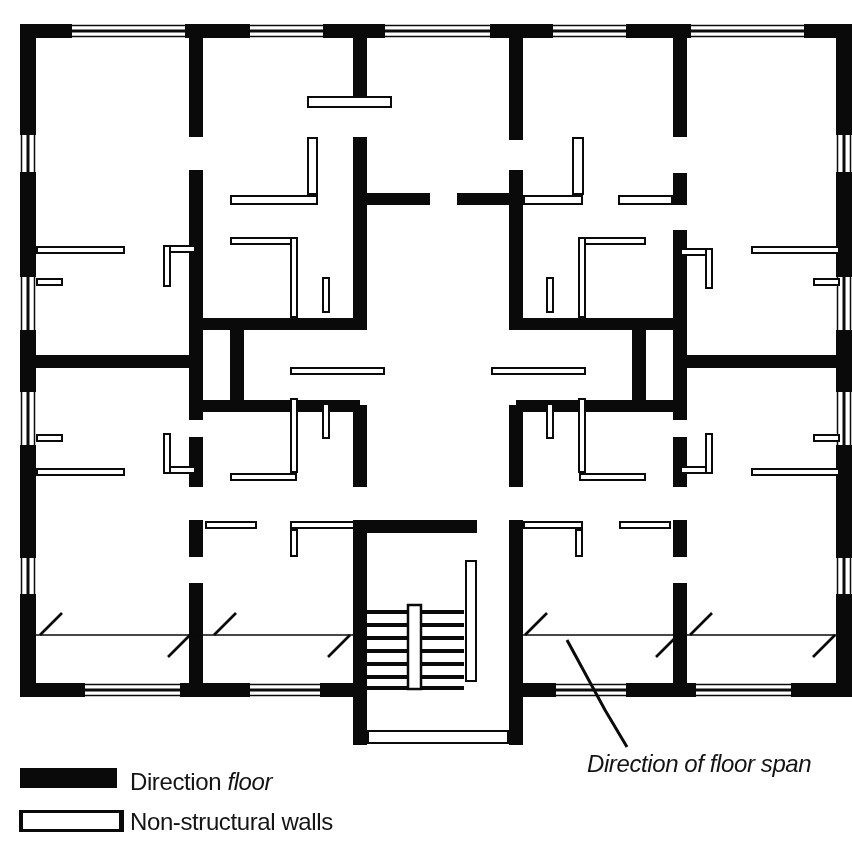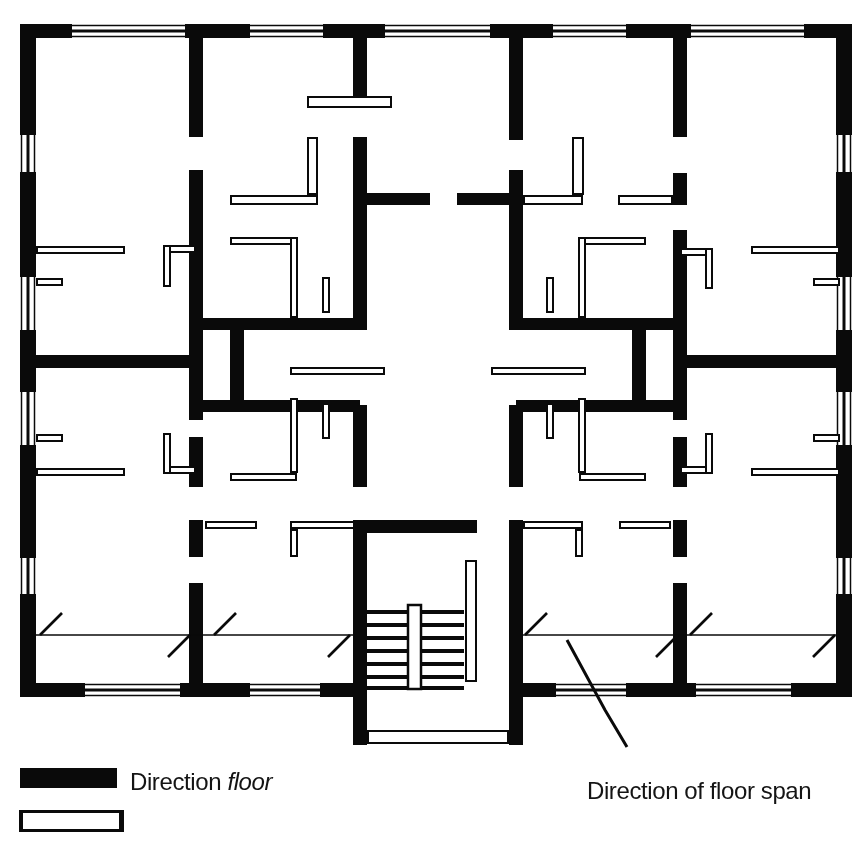--- a/index.html
+++ b/index.html
@@ -3,21 +3,21 @@
 <meta charset="utf-8">
 <style>
   html,body{margin:0;padding:0;background:#fff;}
   #stage{position:relative;width:852px;height:848px;background:#ffffff;overflow:hidden;
          font-family:"Liberation Sans",sans-serif;}
   .lbl{position:absolute;color:#141414;font-size:24px;letter-spacing:-0.4px;white-space:nowrap;}
   .lbl .it{font-style:italic;}
   #legend-structural-swatch{position:absolute;left:20px;top:768px;width:97px;height:20px;background:#0a0a0a;}
   #legend-nonstructural-swatch{position:absolute;left:19px;top:810px;width:96px;height:16px;
          background:#ffffff;border:3px solid #0a0a0a;border-left-width:4px;border-right-width:5px;}
-  #annotation-label{left:587px;top:777px;}
+  #annotation-label{left:587px;top:750px;font-style:italic;}
   #legend-structural-label{left:130px;top:768px;}
   #legend-nonstructural-label{left:130px;top:808px;}
   svg{position:absolute;left:0;top:0;}
 </style>
 </head>
 <body>
 
 <div id="stage">
   <svg id="plan-svg" width="852" height="848">
       <g shape-rendering="crispEdges">
@@ -216,13 +216,14 @@
     </svg>
 
   <div class="lbl" id="annotation-label">Direction of floor span</div>
 
   <div id="legend-structural-swatch"></div>
   <div class="lbl" id="legend-structural-label">
     <span>Direction </span><span class="it">floor</span>
   </div>
 
   <div id="legend-nonstructural-swatch"></div>
+  <div class="lbl" id="legend-nonstructural-label">Non-structural walls</div>
 </div>
 
 </body></html>

